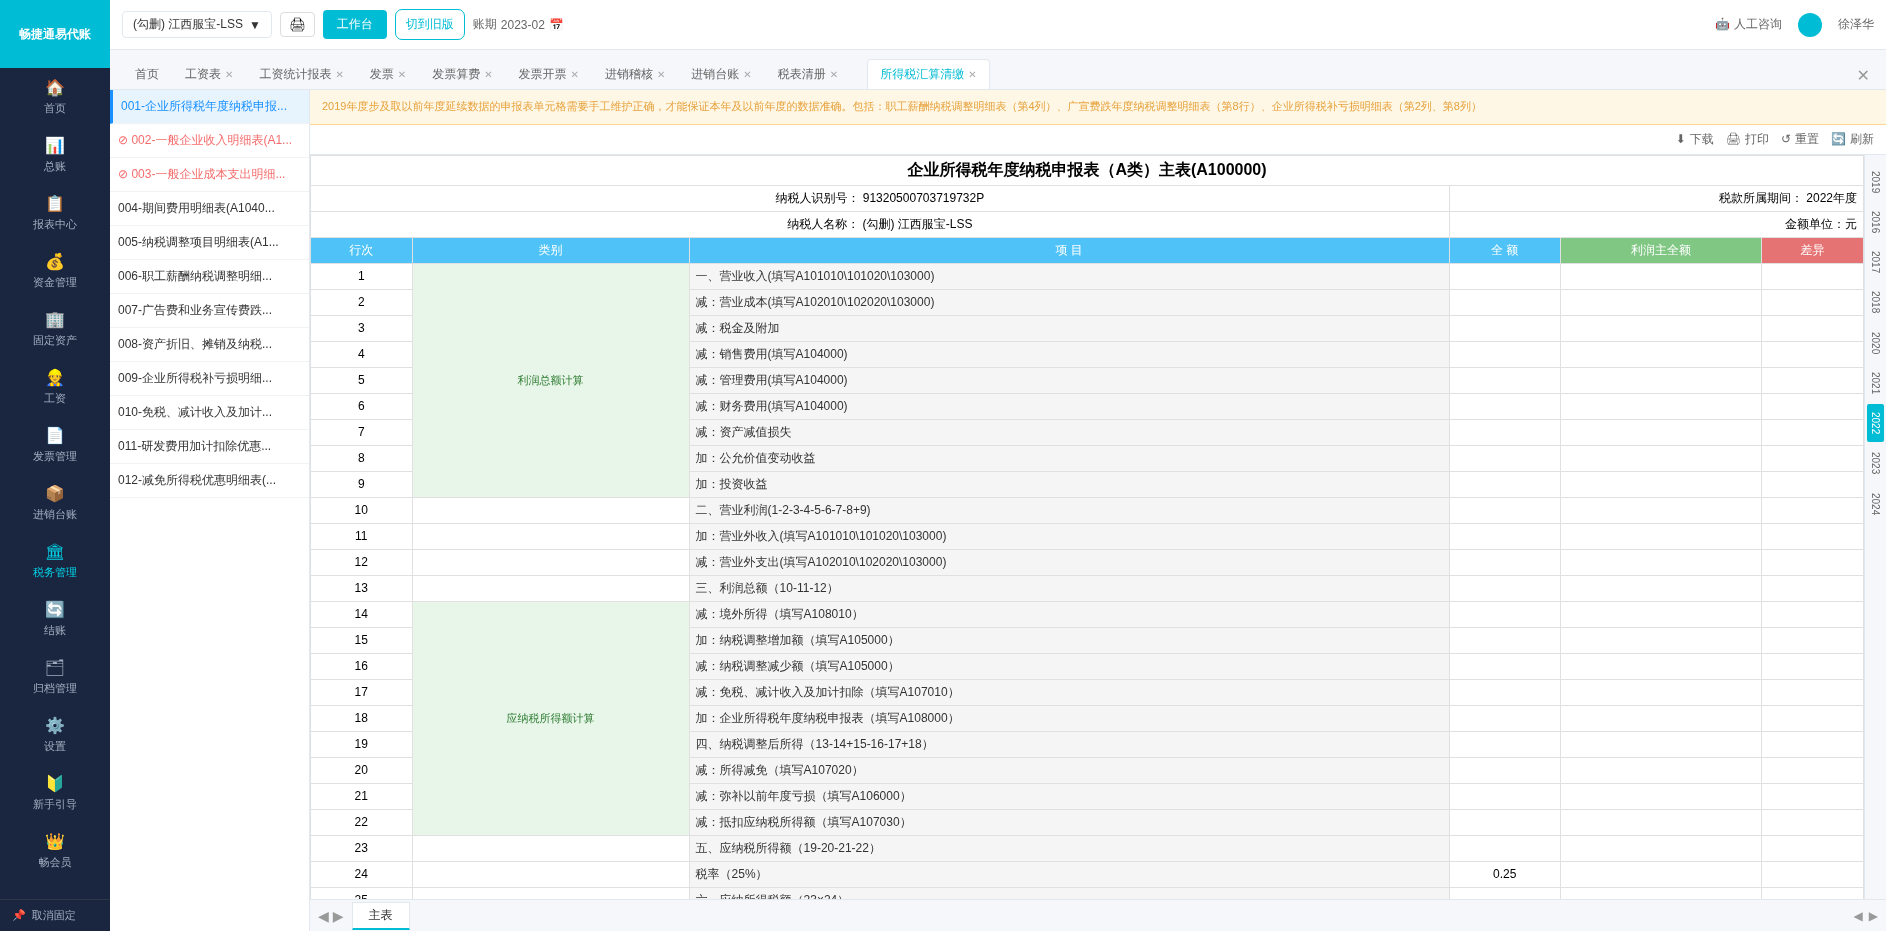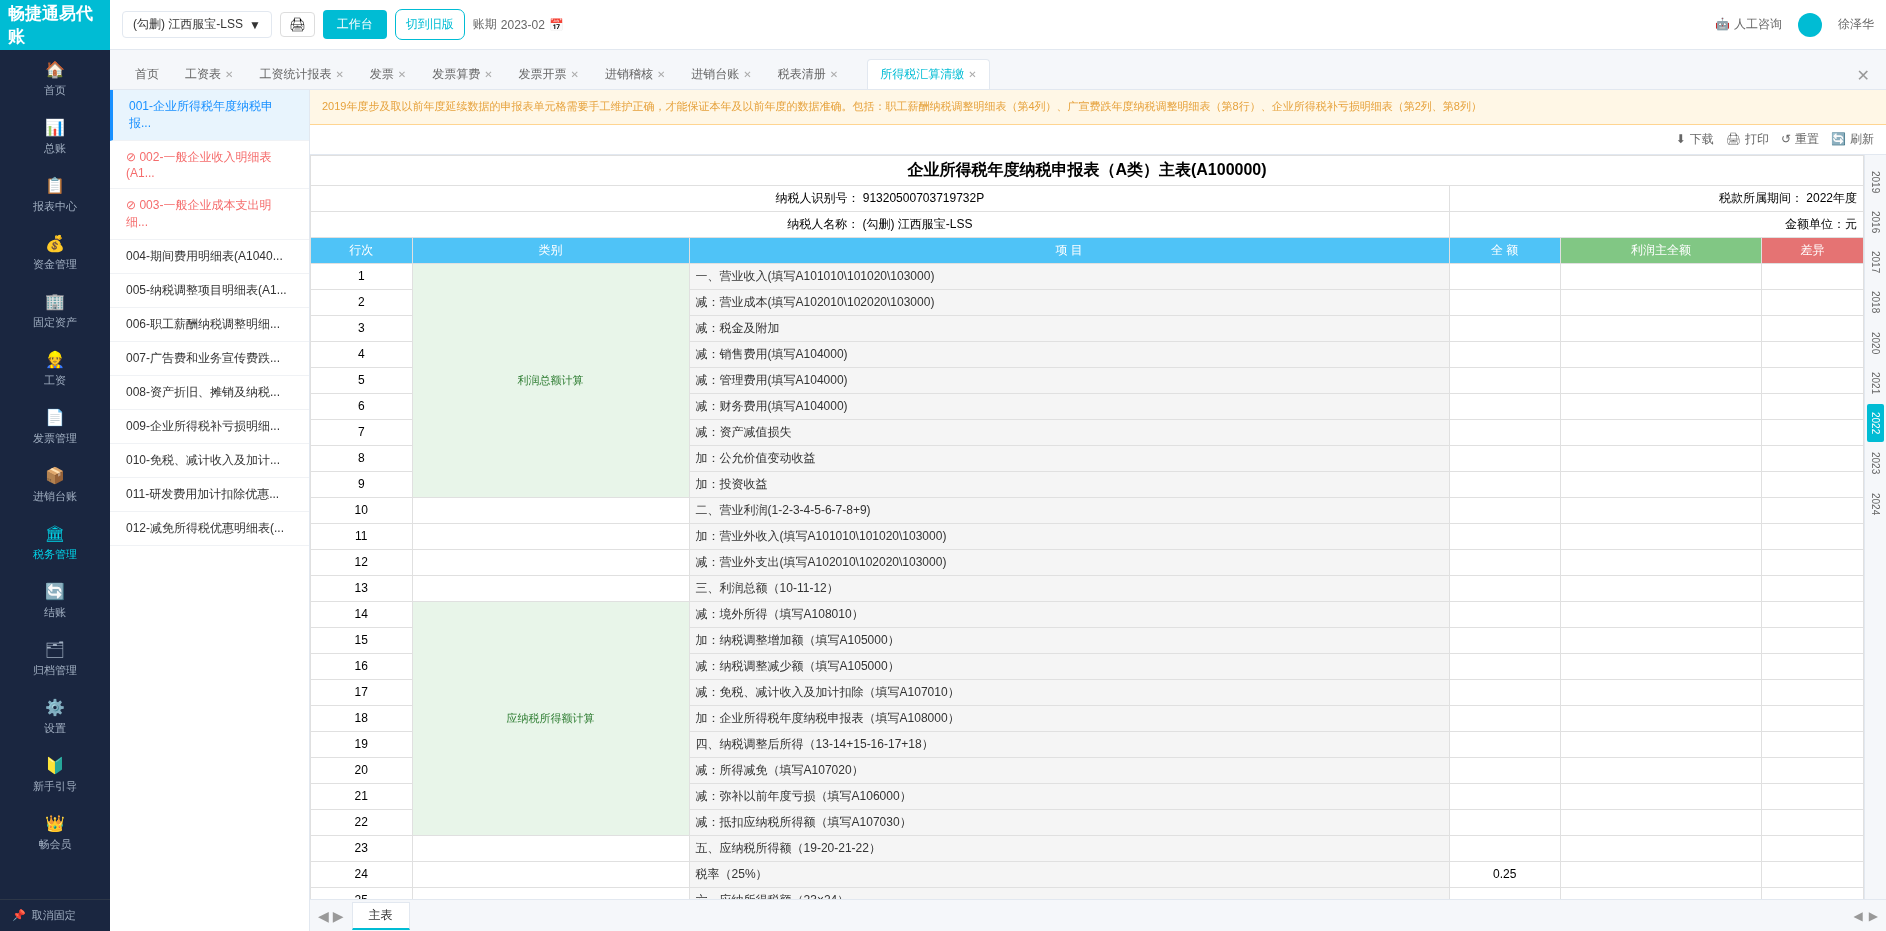--- a/index.html
+++ b/index.html
@@ -1,20 +1,20 @@
 <!DOCTYPE html>
 <html><head>
   <meta charset="utf-8">
   <style>
     * { box-sizing: border-box; margin: 0; padding: 0; }
     body { font-family: 'Microsoft YaHei', '微软雅黑', Arial, sans-serif; font-size: 12px; background: #f0f2f5; display: flex; height: 931px; overflow: hidden; }
 
     
     .sidebar { width: 110px; background: #1a2640; display: flex; flex-direction: column; height: 100%; flex-shrink: 0; }
-    .sidebar-logo { height: 50px; background: #00bcd4; display: flex; align-items: center; justify-content: center; color: white; font-size: 17px; font-weight: bold; padding: 0 8px; }
+    .sidebar-logo { height: 68px; background: #00bcd4; display: flex; align-items: center; justify-content: center; color: white; font-size: 12px; font-weight: bold; padding: 0 8px; }
     .sidebar-item { display: flex; flex-direction: column; align-items: center; padding: 10px 4px; color: #a0aec0; cursor: pointer; font-size: 11px; gap: 4px; }
     .sidebar-item:hover, .sidebar-item.active { color: #00d4e8; }
     .sidebar-item .icon { font-size: 16px; }
     .sidebar-bottom { margin-top: auto; border-top: 1px solid #2d3748; }
     .sidebar-bottom-item { display: flex; align-items: center; padding: 8px 12px; color: #a0aec0; cursor: pointer; font-size: 11px; gap: 6px; }
 
     
     .main { flex: 1; display: flex; flex-direction: column; overflow: hidden; }
 
     
@@ -31,21 +31,21 @@
     .nav-tab { padding: 6px 12px; font-size: 12px; color: #666; cursor: pointer; border-radius: 4px 4px 0 0; border: 1px solid transparent; border-bottom: none; white-space: nowrap; display: flex; align-items: center; gap: 4px; }
     .nav-tab.active { background: white; border-color: #e2e8f0; color: #00bcd4; font-weight: 500; margin-left: 16px; }
     .nav-tab .close { color: #aaa; font-size: 10px; cursor: pointer; }
     .close-main { margin-left: auto; font-size: 16px; color: #999; cursor: pointer; padding: 4px; }
 
     
     .content { flex: 1; display: flex; overflow: hidden; }
 
     
     .left-panel { width: 200px; background: white; border-right: 1px solid #e2e8f0; display: flex; flex-direction: column; flex-shrink: 0; overflow-y: auto; }
-    .left-panel-item { padding: 8px 16px; font-size: 12px; color: #333; cursor: pointer; border-bottom: 1px solid #f0f2f5; }
+    .left-panel-item { padding: 8px 8px; font-size: 12px; color: #333; cursor: pointer; border-bottom: 1px solid #f0f2f5; }
     .left-panel-item.active { background: #e8f4fd; color: #1890ff; border-left: 3px solid #1890ff; }
     .left-panel-item.error { color: #f56c6c; }
 
     
     .right-content { flex: 1; display: flex; flex-direction: column; overflow: hidden; }
 
     
     .warning-bar { background: #fff7e6; border-bottom: 1px solid #ffd591; padding: 8px 12px; font-size: 11px; color: #e6a23c; flex-shrink: 0; line-height: 1.6; }
 
     

